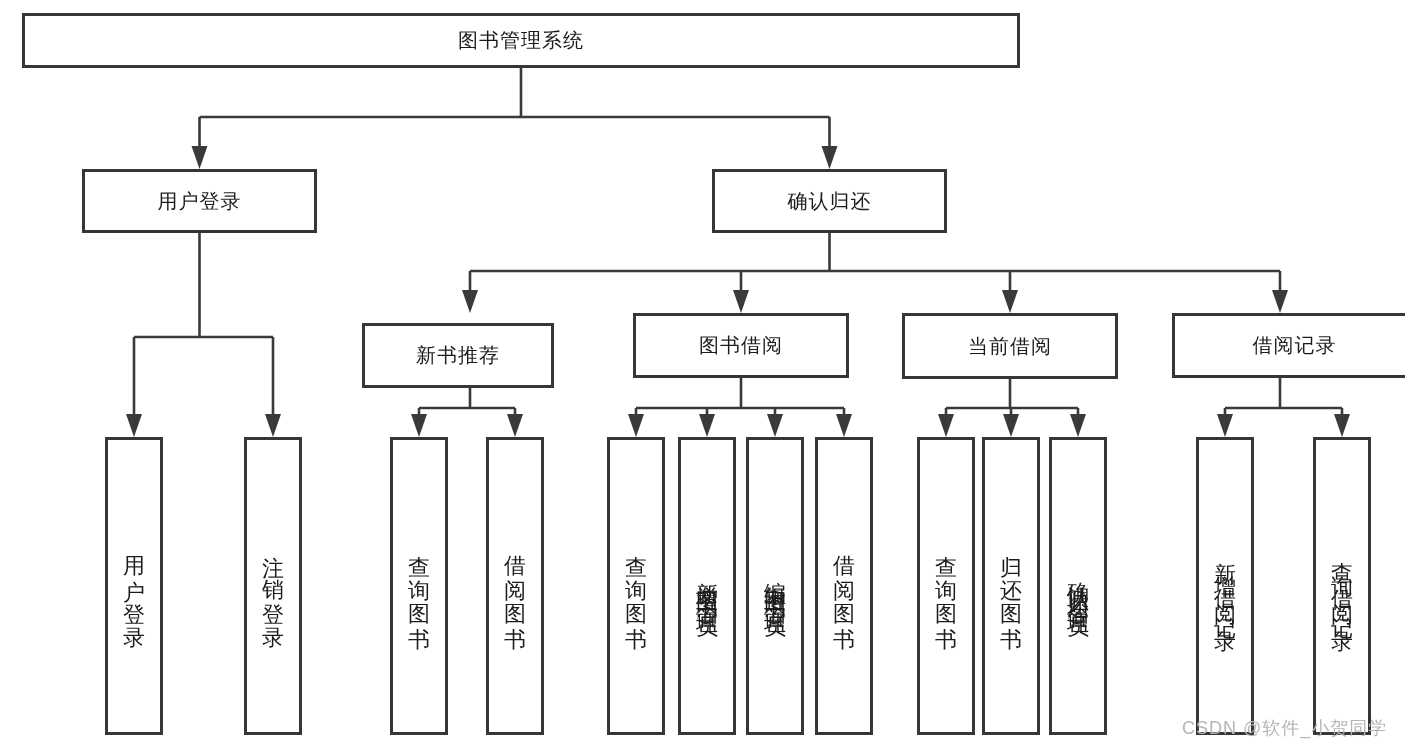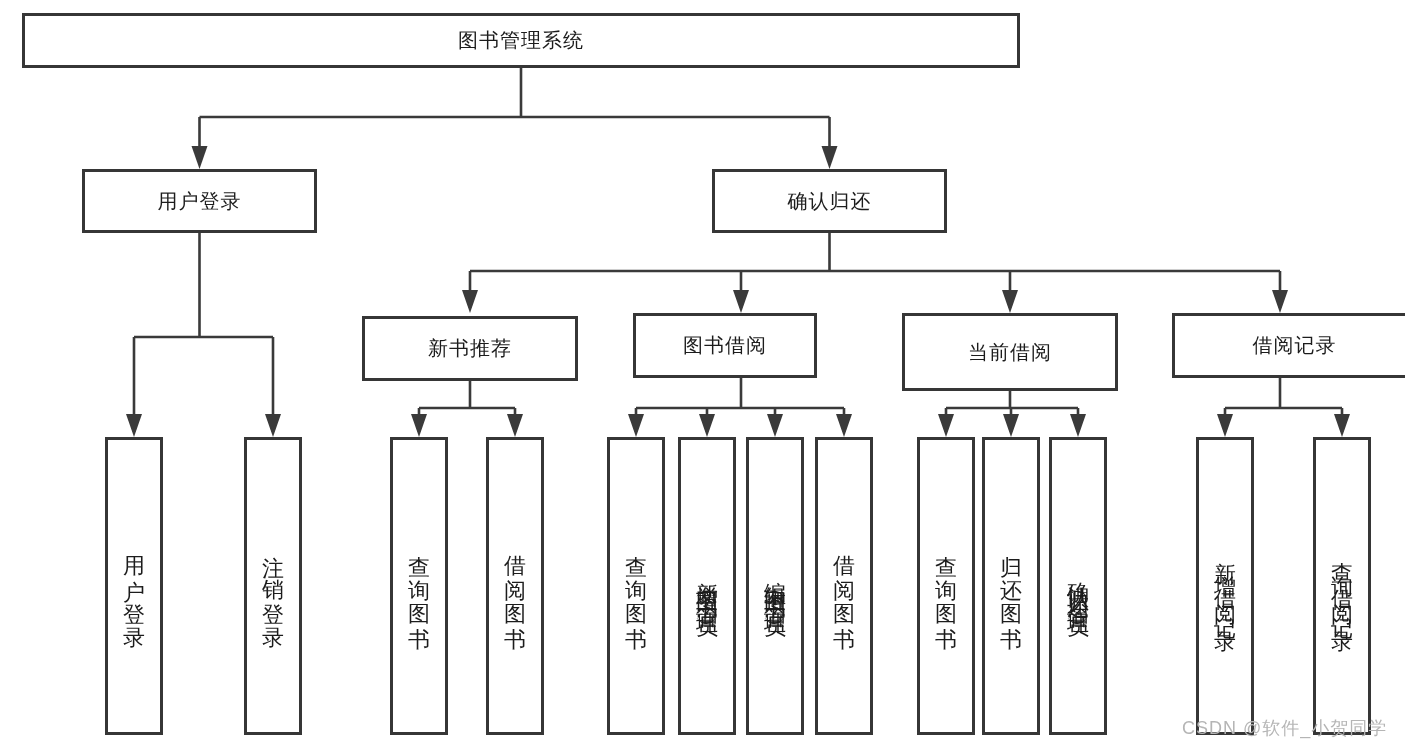--- a/index.html
+++ b/index.html
@@ -38,23 +38,23 @@
     font-size:22px;
     line-height:1;
   }
   .leaf span.ls-wide{letter-spacing:24px;}
   .leaf span.ls-mid{letter-spacing:14px;}
   .leaf span.ls-tight{letter-spacing:5px;}
   
   .n-root{left:22px;top:13px;width:998px;height:55px;}
   .n-l2-a{left:82px;top:169px;width:235px;height:64px;}
   .n-l2-b{left:712px;top:169px;width:235px;height:64px;}
-  .n-l3-a{left:362px;top:316px;width:216px;height:65px;}
-  .n-l3-b{left:633px;top:313px;width:184px;height:65px;}
-  .n-l3-c{left:902px;top:313px;width:216px;height:78px;}
+  .n-l3-a{left:362px;top:323px;width:192px;height:65px;}
+  .n-l3-b{left:633px;top:313px;width:216px;height:65px;}
+  .n-l3-c{left:902px;top:313px;width:216px;height:66px;}
   .n-l3-d{left:1172px;top:313px;width:245px;height:65px;}
   .leaf{top:437px;width:58px;height:298px;}
   .lf-1a{left:105px;} .lf-1b{left:244px;}
   .lf-2a{left:390px;} .lf-2b{left:486px;}
   .lf-3a{left:607px;} .lf-3b{left:678px;} .lf-3c{left:746px;} .lf-3d{left:815px;}
   .lf-4a{left:917px;} .lf-4b{left:982px;} .lf-4c{left:1049px;}
   .lf-5a{left:1196px;} .lf-5b{left:1313px;}
   .watermark{
     position:absolute;left:1182px;top:716px;
     z-index:3;

